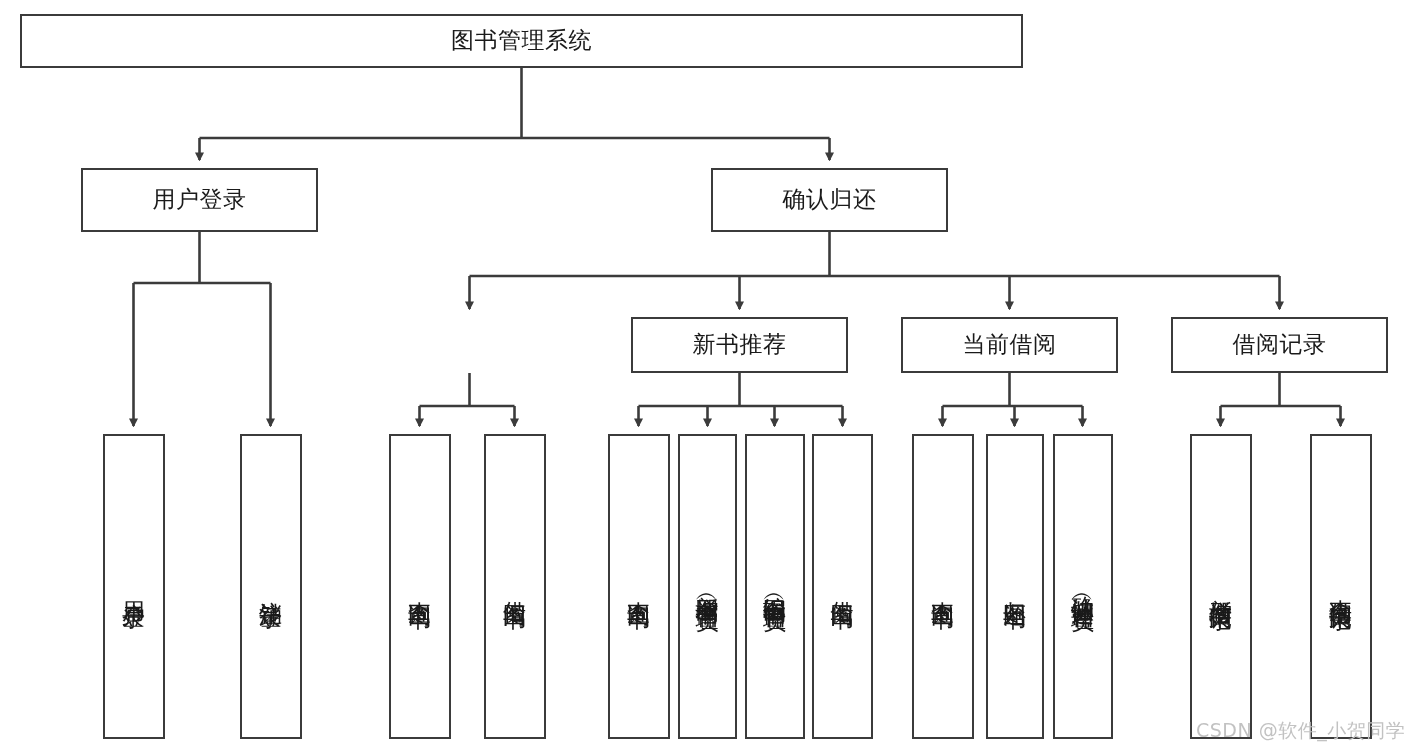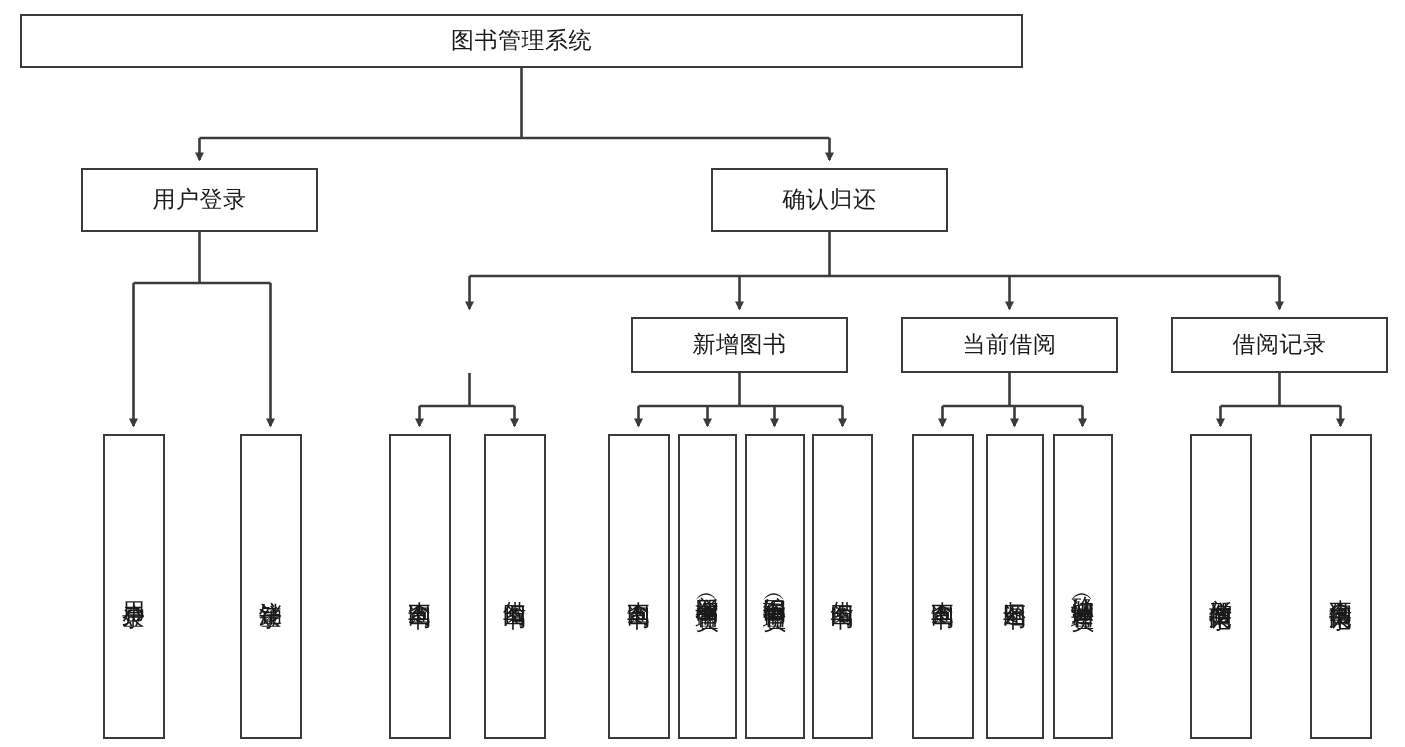--- a/index.html
+++ b/index.html
@@ -121,21 +121,21 @@
   </div>
 
   <div class="node-box" style="left:81px; top:168px; width:237px; height:64px;">
     <span class="node-label-h">用户登录</span>
   </div>
   <div class="node-box" style="left:711px; top:168px; width:237px; height:64px;">
     <span class="node-label-h">确认归还</span>
   </div>
 
   <div class="node-box" style="left:631px; top:317px; width:217px; height:56px;">
-    <span class="node-label-h">新增图书</span>
+    <span class="node-label-h">新书推荐</span>
   </div>
   <div class="node-box" style="left:1171px; top:317px; width:217px; height:56px;">
     <span class="node-label-h">借阅记录</span>
   </div>
   <div class="node-box" style="left:901px; top:317px; width:217px; height:56px;">
     <span class="node-label-h">当前借阅</span>
   </div>
 
   <div class="node-box" style="left:103px; top:434px; width:62px; height:305px;">
     <span class="node-label-v">用户登录</span>
@@ -174,14 +174,15 @@
     <span class="node-label-v">确认归还（管理员）</span>
   </div>
 
   <div class="node-box" style="left:1190px; top:434px; width:62px; height:305px;">
     <span class="node-label-v">新增借阅记录</span>
   </div>
   <div class="node-box" style="left:1310px; top:434px; width:62px; height:305px;">
     <span class="node-label-v">查询借阅记录</span>
   </div>
 
+  <div class="watermark" style="left:1196px; top:718px;">CSDN @软件_小贺同学</div>
 
 </div>
 
 </body></html>

